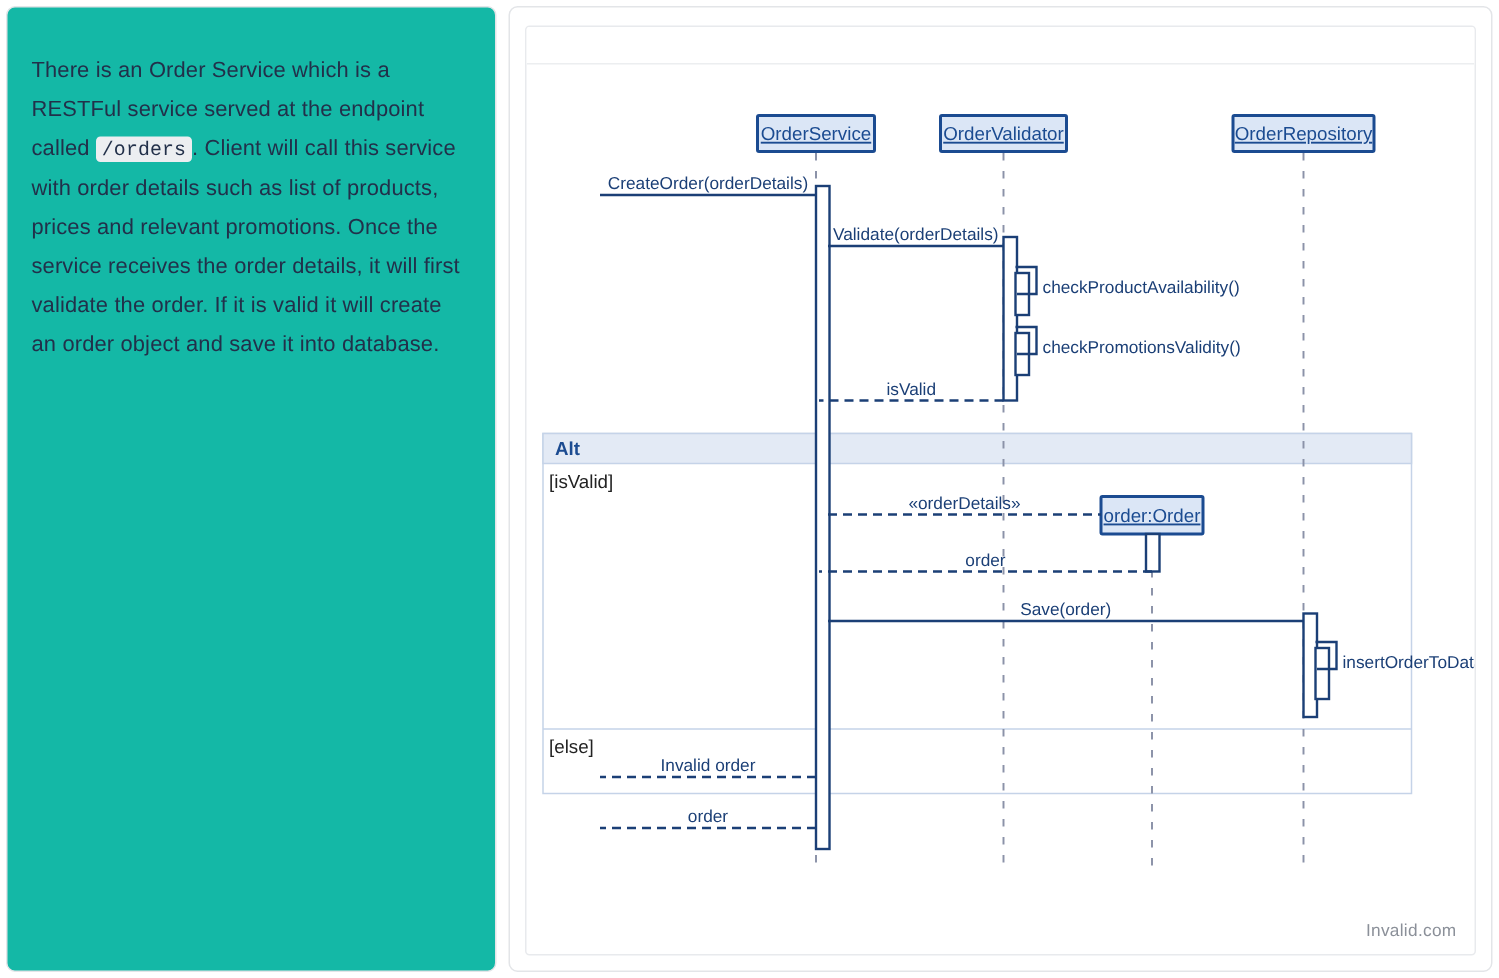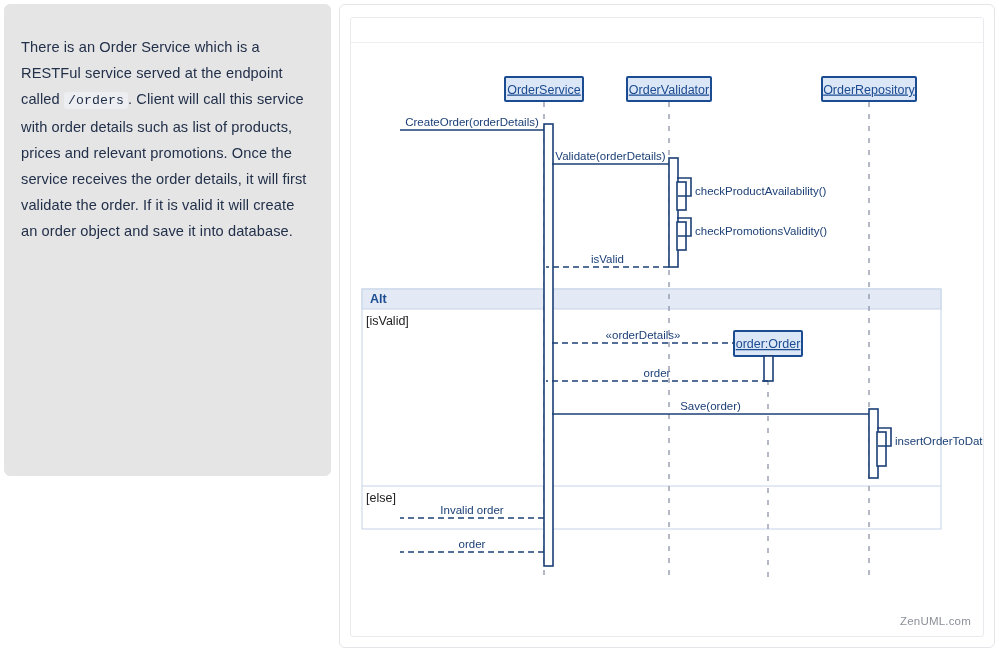--- a/index.html
+++ b/index.html
@@ -14,22 +14,22 @@
   .app {
     position: relative;
     width: 999px; height: 652px;
     background: #ffffff;
   }
 
   
   .desc-panel {
     position: absolute;
     left: 4px; top: 4px;
-    width: 327px; height: 472px;
-    background: #e5e5e5;
+    width: 327px; height: 644px;
+    background: #14b8a6;
     border: 1px solid #e3e5e8;
     border-radius: 6px;
     padding: 14px 16px;
   }
   .desc-text {
     font-size: 14.6px;
     line-height: 26px;
     color: #22304a;
     letter-spacing: 0.1px;
   }
@@ -148,17 +148,17 @@
             <line x1="201" y1="371" x2="518" y2="371" stroke="#1b3f76" stroke-width="1.6" stroke-dasharray="none" marker-end="url(#ah-solid)"></line>
             <text x="359.5" y="367" font-family="&quot;Liberation Sans&quot;, sans-serif" font-size="11.5" fill="#1b3f76" text-anchor="middle">Save(order)</text>
             <path d="M 526 385 L 540 385 L 540 403 L 527 403" fill="none" stroke="#1b3f76" stroke-width="1.6" marker-end="url(#ah-solid)"></path>
             <text x="544" y="402" font-family="&quot;Liberation Sans&quot;, sans-serif" font-size="11.5" fill="#1b3f76">insertOrderToDatabase()</text>
             <line x1="193" y1="475" x2="49" y2="475" stroke="#1b3f76" stroke-width="1.6" stroke-dasharray="6,4" marker-end="url(#ah-open)"></line>
             <text x="121" y="471" font-family="&quot;Liberation Sans&quot;, sans-serif" font-size="11.5" fill="#1b3f76" text-anchor="middle">Invalid order</text>
             <line x1="193" y1="509" x2="49" y2="509" stroke="#1b3f76" stroke-width="1.6" stroke-dasharray="6,4" marker-end="url(#ah-open)"></line>
             <text x="121" y="505" font-family="&quot;Liberation Sans&quot;, sans-serif" font-size="11.5" fill="#1b3f76" text-anchor="middle">order</text>
           </svg>
       </div>
-      <div class="watermark">ZenUML.com</div>
+      <div class="watermark">Invalid.com</div>
     </div>
   </section>
 
 </div>
 
 </body></html>

